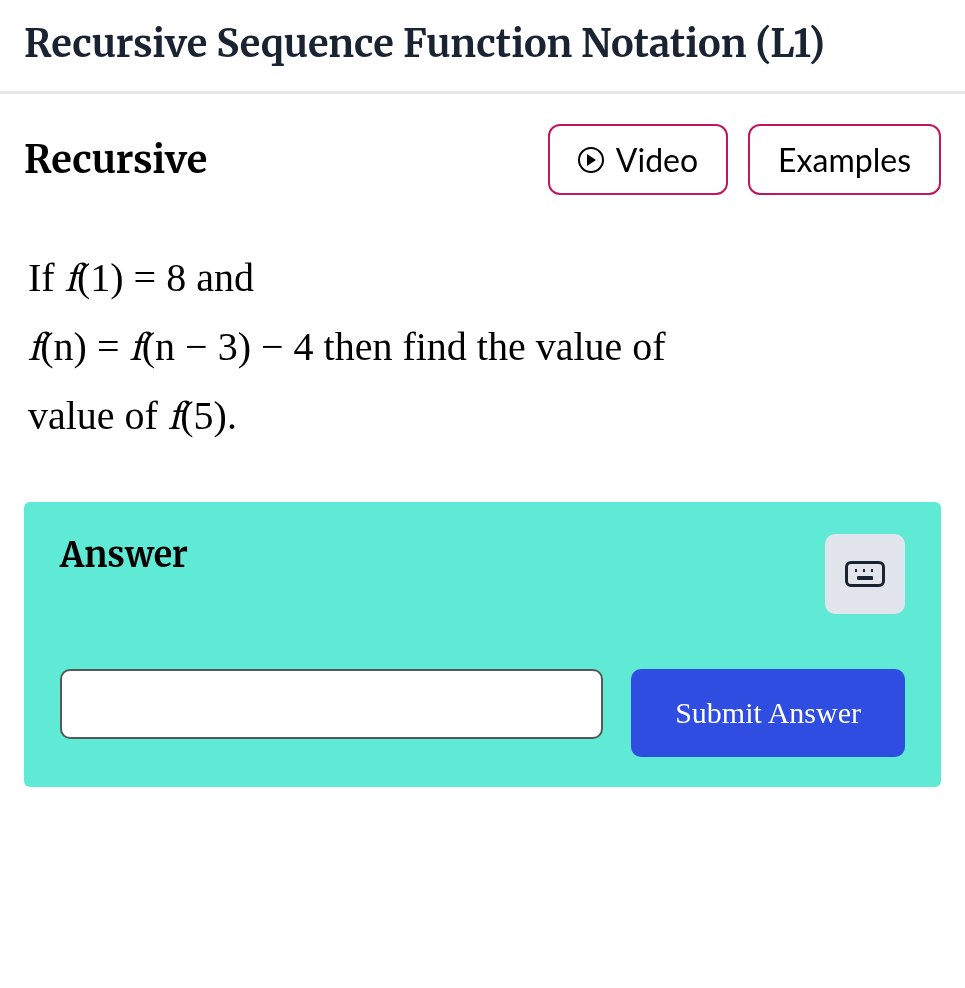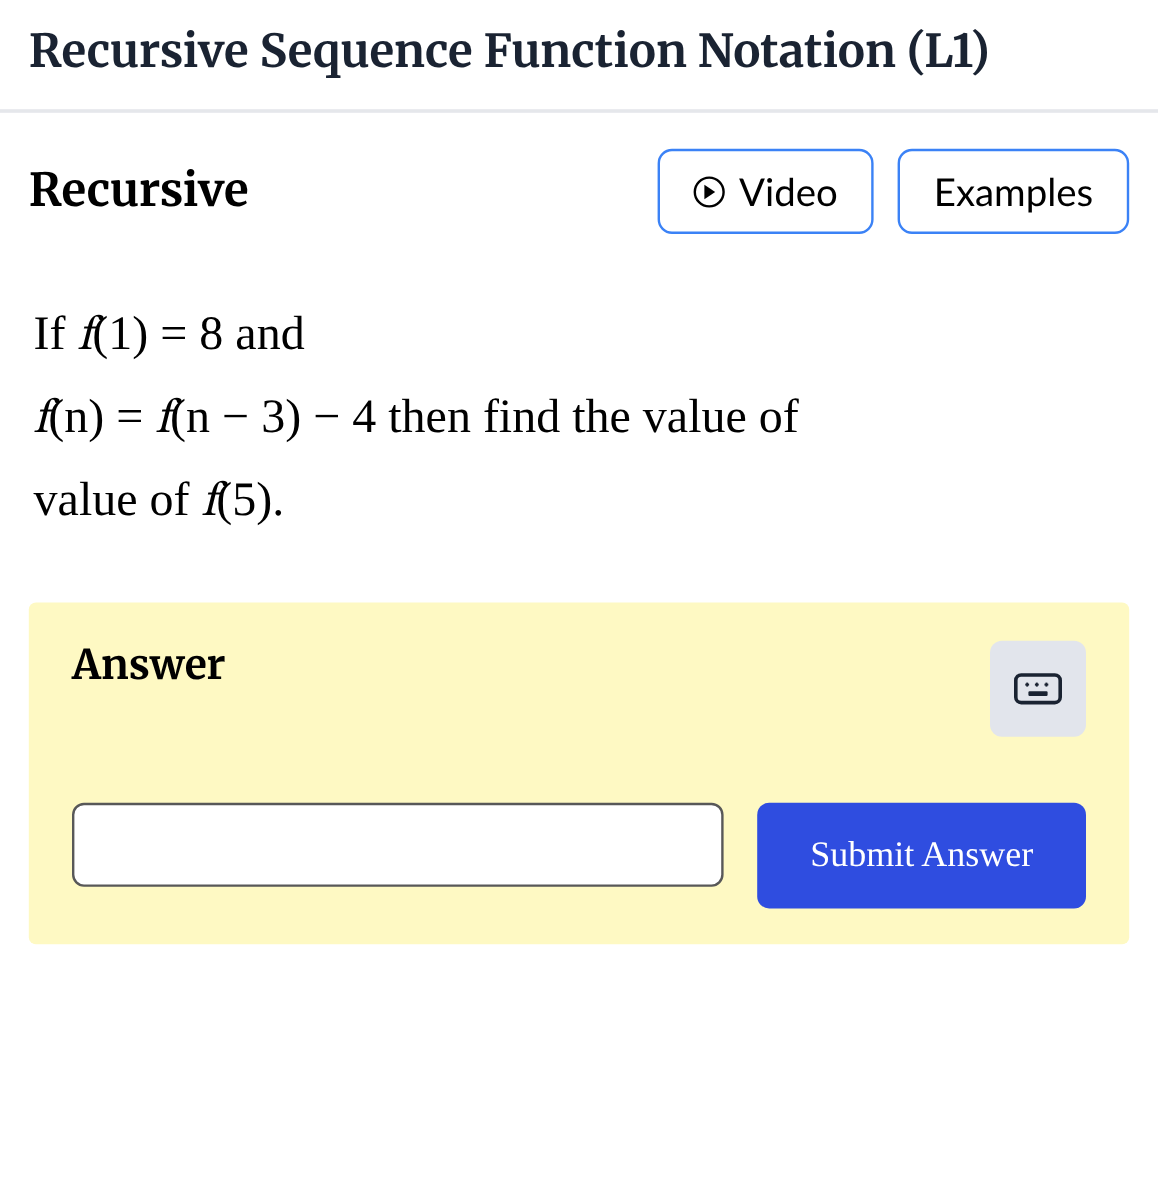--- a/index.html
+++ b/index.html
@@ -27,21 +27,21 @@
       margin-bottom: 50px;
     }
     .question-label {
       font-size: 38px;
       font-weight: 700;
       font-family: 'Merriweather', Georgia, serif;
       color: #000;
       flex: 1;
     }
     .btn-outline {
-      border: 2px solid #3b82f6;
+      border: 2px solid #be185d;
       background: #fff;
       border-radius: 12px;
       padding: 14px 28px;
       font-size: 32px;
       cursor: pointer;
       display: flex;
       align-items: center;
       gap: 12px;
       font-family: inherit;
     }
@@ -56,21 +56,21 @@
     }
     .problem {
       font-size: 40px;
       line-height: 1.65;
       font-family: Georgia, 'Times New Roman', serif;
       margin-bottom: 50px;
       padding-left: 4px;
     }
     .math-i { font-style: italic; font-family: 'STIX Two Math', 'Cambria Math', Georgia, serif; }
     .answer-panel {
-      background: #fef9c3;
+      background: #5eead4;
       border-radius: 6px;
       padding: 32px 36px 30px 36px;
     }
     .answer-head {
       display: flex; justify-content: space-between; align-items: flex-start;
     }
     .answer-label {
       font-size: 34px; font-weight: 700;
       font-family: 'Merriweather', Georgia, serif;
     }

